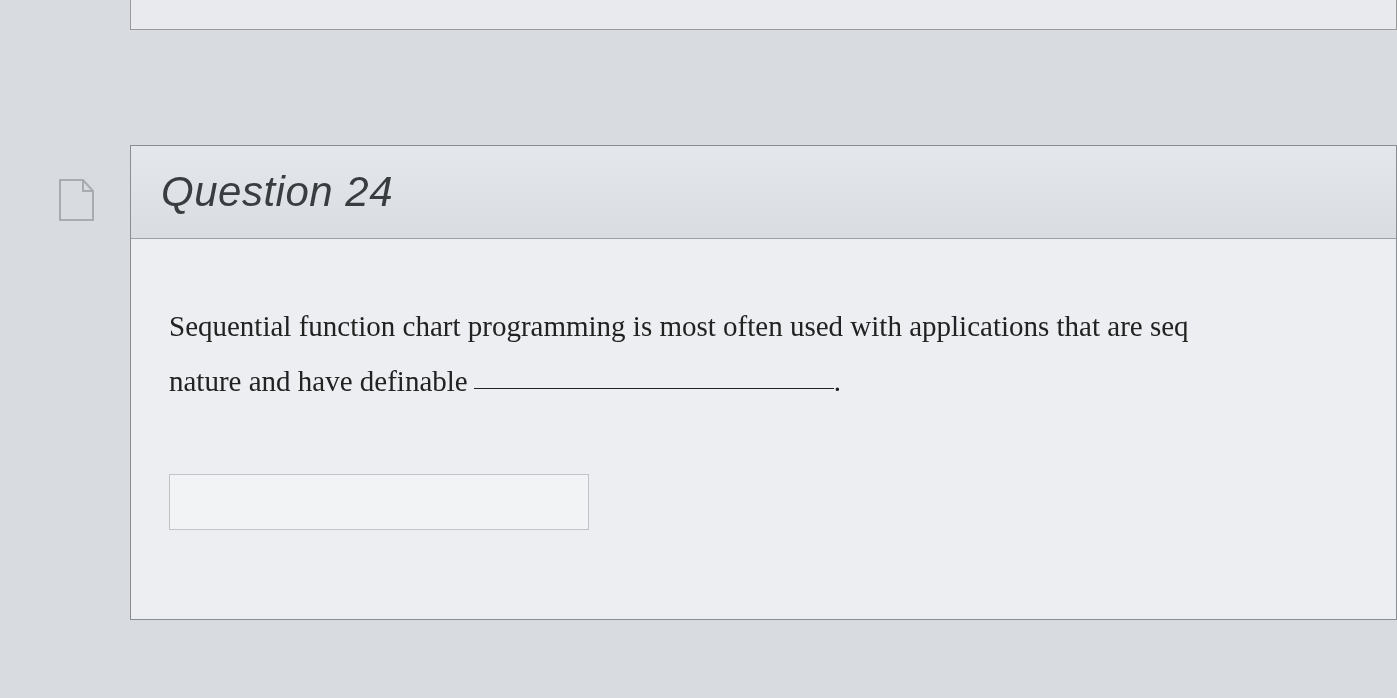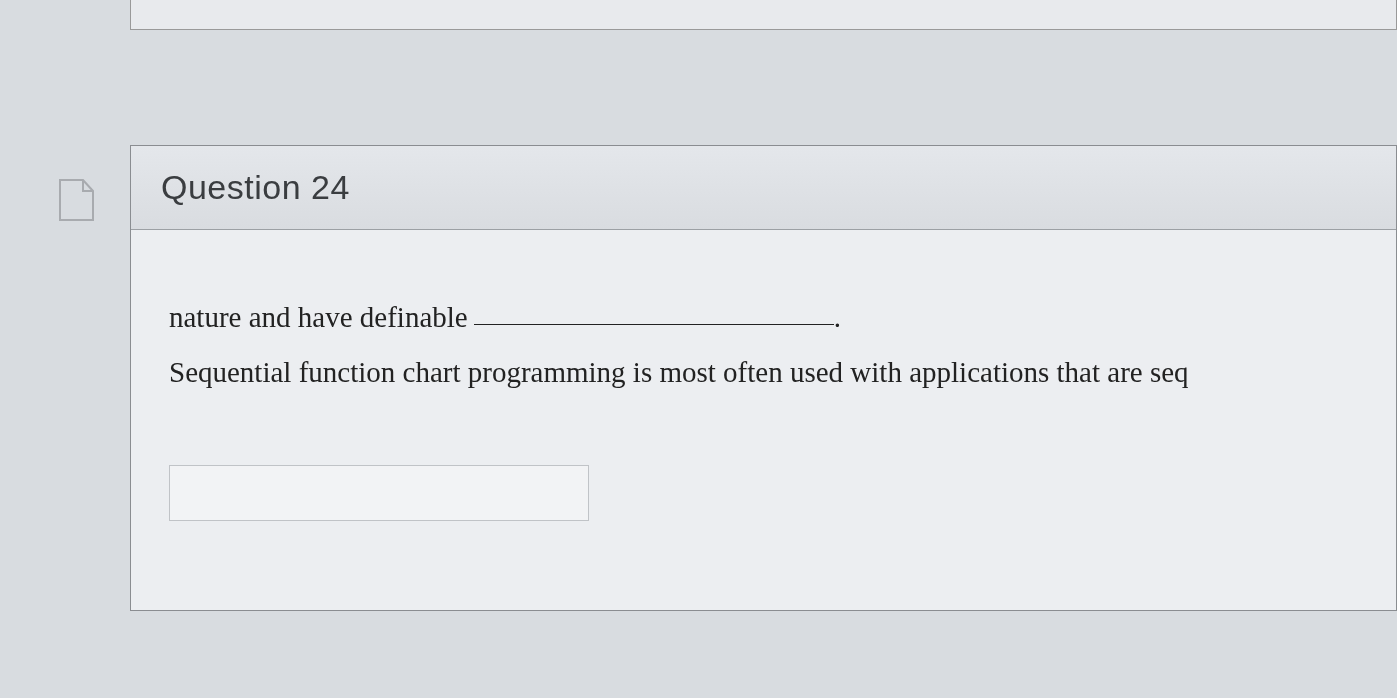--- a/index.html
+++ b/index.html
@@ -42,24 +42,25 @@
       right: 0;
       border: 1px solid #8a8d91;
       background: #eceef1;
     }
     .question-header {
       background: linear-gradient(to bottom, #e4e7eb, #d9dce0);
       border-bottom: 1px solid #9ca0a4;
       padding: 22px 30px 22px 30px;
     }
     .question-title {
-      font-size: 34px;
+      font-size: 42px;
       font-weight: 400;
       color: #3a3d40;
       letter-spacing: 0.5px;
+      font-style: italic;
     }
     .question-body {
       padding: 60px 38px 40px 38px;
       background: #eceef1;
       min-height: 380px;
     }
     .question-text {
       font-family: Georgia, "Times New Roman", serif;
       font-size: 29px;
       color: #222;
@@ -95,19 +96,19 @@
     <path d="M 5 5 L 28 5 L 38 16 L 38 45 L 5 45 Z" fill="none" stroke="#a8abaf" stroke-width="2"></path>
     <path d="M 28 5 L 28 16 L 38 16" fill="none" stroke="#a8abaf" stroke-width="2"></path>
   </svg>
 </div>
 
 <div class="question-box">
   <div class="question-header">
     <div class="question-title">Question 24</div>
   </div>
   <div class="question-body">
+    <div class="question-text">Sequential function chart programming is most often used with applications that are seq</div>
     <div class="question-text">
       <span>nature and have definable</span><span class="blank-line"></span><span>.</span>
     </div>
-    <div class="question-text">Sequential function chart programming is most often used with applications that are seq</div>
     <input type="text" class="answer-input" placeholder="" style="">
   </div>
 </div>
 
 </body></html>

